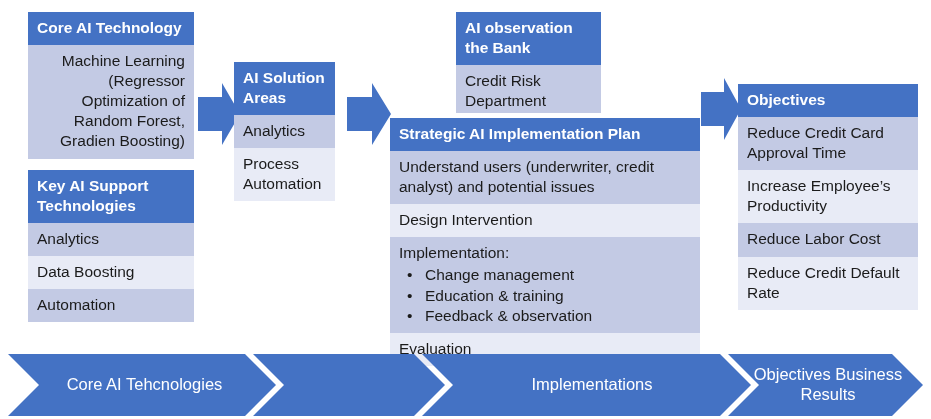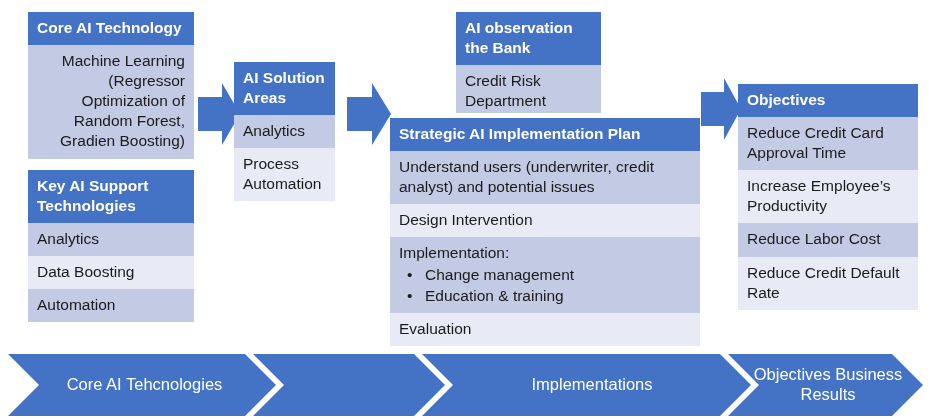--- a/index.html
+++ b/index.html
@@ -128,20 +128,21 @@
 
   <div class="card" style="left:390px; top:118px; width:310px;">
     <div class="card-header">Strategic AI Implementation Plan</div>
     <div class="row dark">Understand users (underwriter, credit analyst) and potential issues</div>
     <div class="row light">Design Intervention</div>
     <div class="row dark">
       <div>Implementation:</div>
       <ul>
         <li>Change management</li>
         <li>Education &amp; training</li>
+        <li>Feedback &amp; observation</li>
       </ul>
     </div>
     <div class="row light">Evaluation</div>
   </div>
 
   <div class="arrow" style="left:701px; top:78px;">
     <svg width="40" height="62" viewBox="0 0 40 62">
       <polygon points="0,14 23,14 23,0 40,31 23,62 23,48 0,48" fill="#4472C4"></polygon>
     </svg>
   </div>

